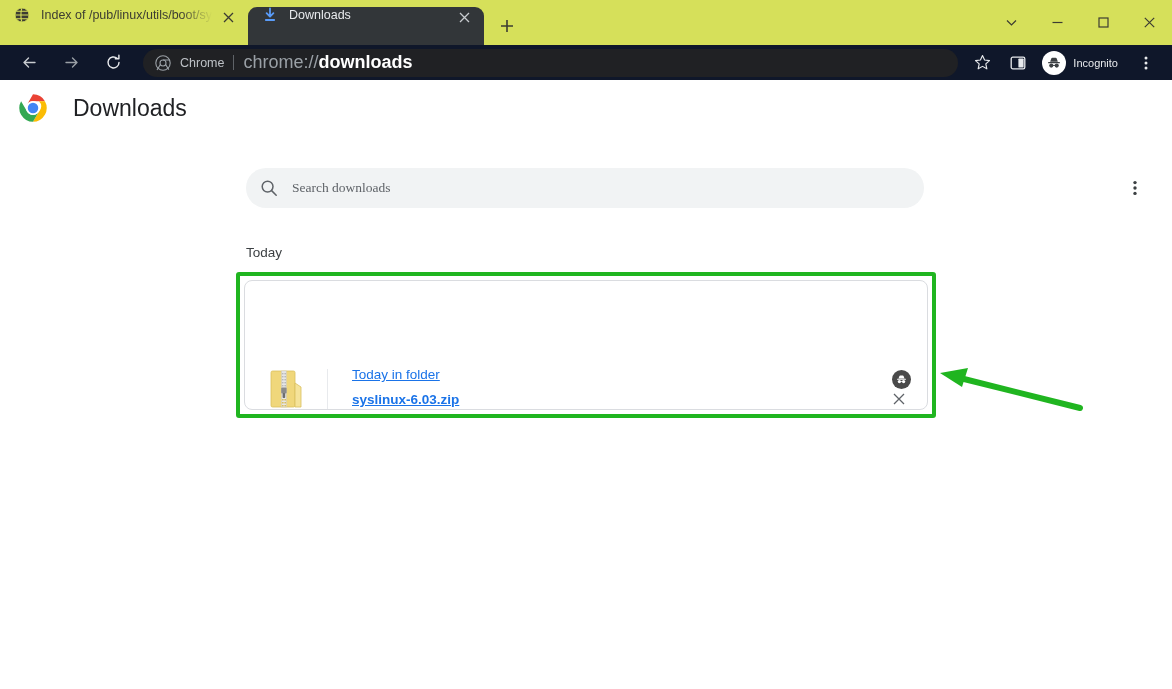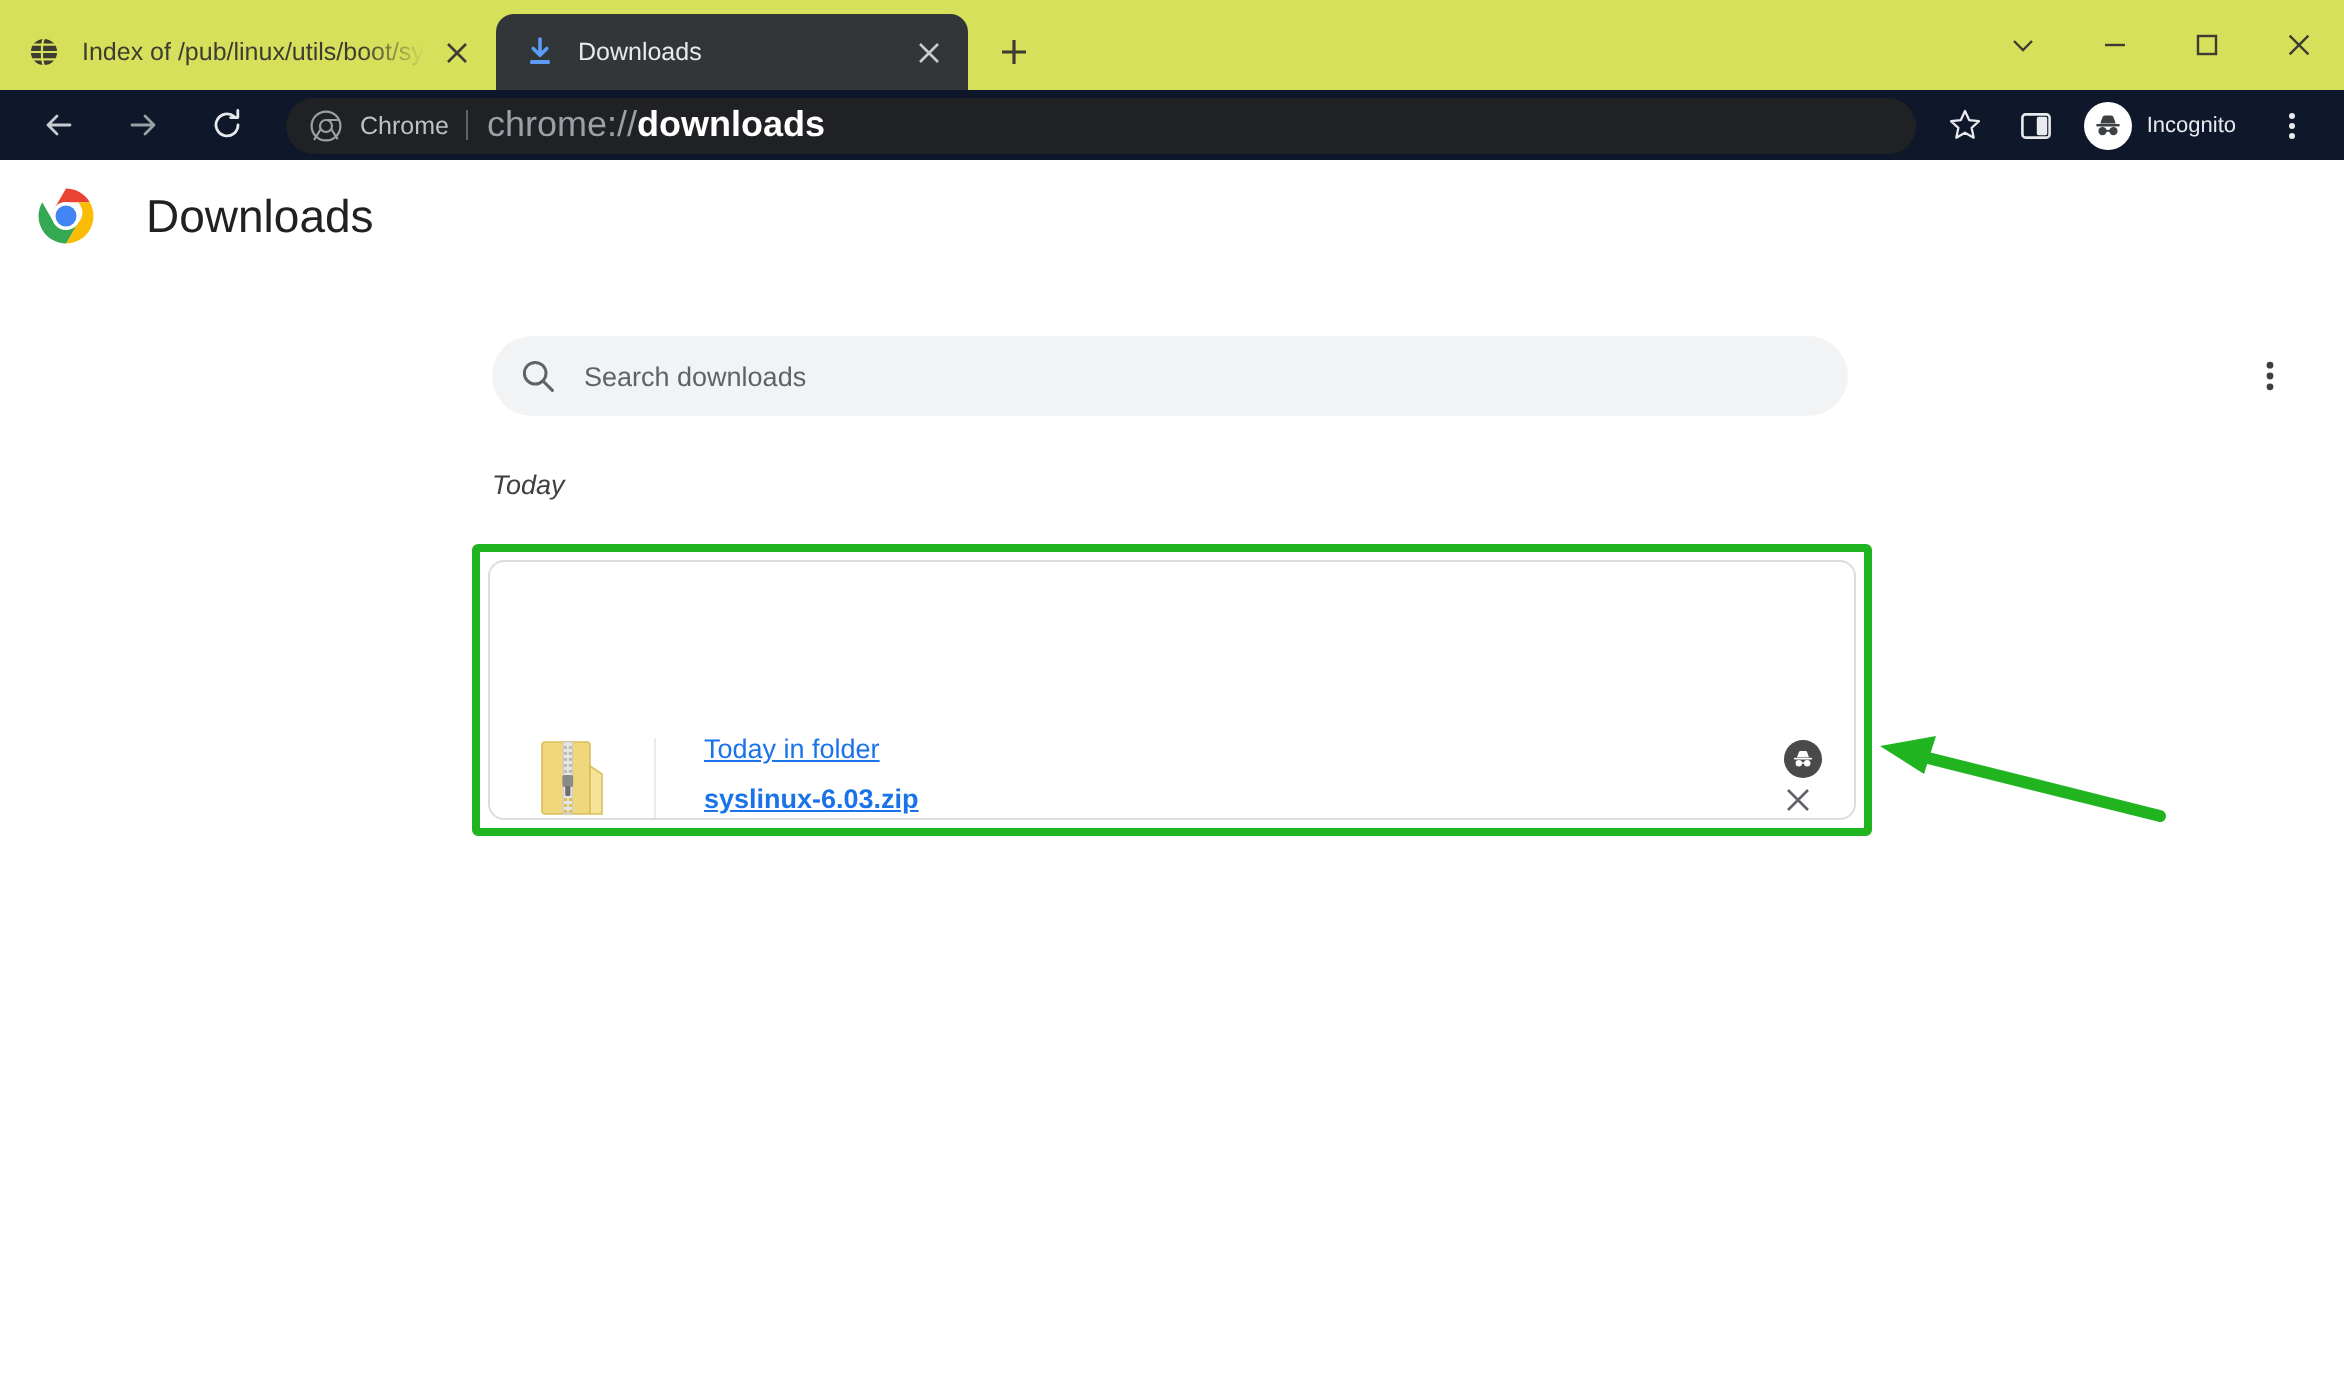--- a/index.html
+++ b/index.html
@@ -28,21 +28,21 @@
     background: #d6e05a;
     display: flex;
     align-items: flex-end;
     padding: 0;
     box-sizing: border-box;
   }
   .tab {
     position: relative;
     height: 38px;
     display: flex;
-    align-items: center;
+    align-items: flex-start;
     box-sizing: border-box;
     border-radius: 9px 9px 0 0;
     padding: 0 10px 0 14px;
   }
   .tab.inactive {
     width: 248px;
     background: transparent;
     color: #3c3c32;
   }
   .tab.active {
@@ -245,21 +245,21 @@
     height: 18px;
     flex: 0 0 18px;
     margin-right: 14px;
     color: #5f6368;
   }
   .search-input {
     flex: 1 1 auto;
     border: none;
     outline: none;
     background: transparent;
-    font-family: Liberation Sans, sans-serif;
+    font-family: Liberation Serif, serif;
     font-size: 13.5px;
     color: #a21caf;
     padding: 0;
     min-width: 0;
   }
   .search-input::placeholder {
     color: #5f6368;
     opacity: 1;
   }
   .page-menu {
@@ -272,24 +272,23 @@
     align-items: center;
     justify-content: center;
     border-radius: 50%;
     color: #3c4043;
   }
 
   
   .date-heading {
     position: absolute;
     left: 246px;
-    top: 155px;
+    top: 165px;
     font-size: 13.5px;
     color: #3c4043;
-    font-style: italic;
   }
   .highlight-box {
     position: absolute;
     left: 236px;
     top: 192px;
     width: 700px;
     height: 146px;
     border: 4px solid #20b520;
     border-radius: 3px;
     box-sizing: border-box;

